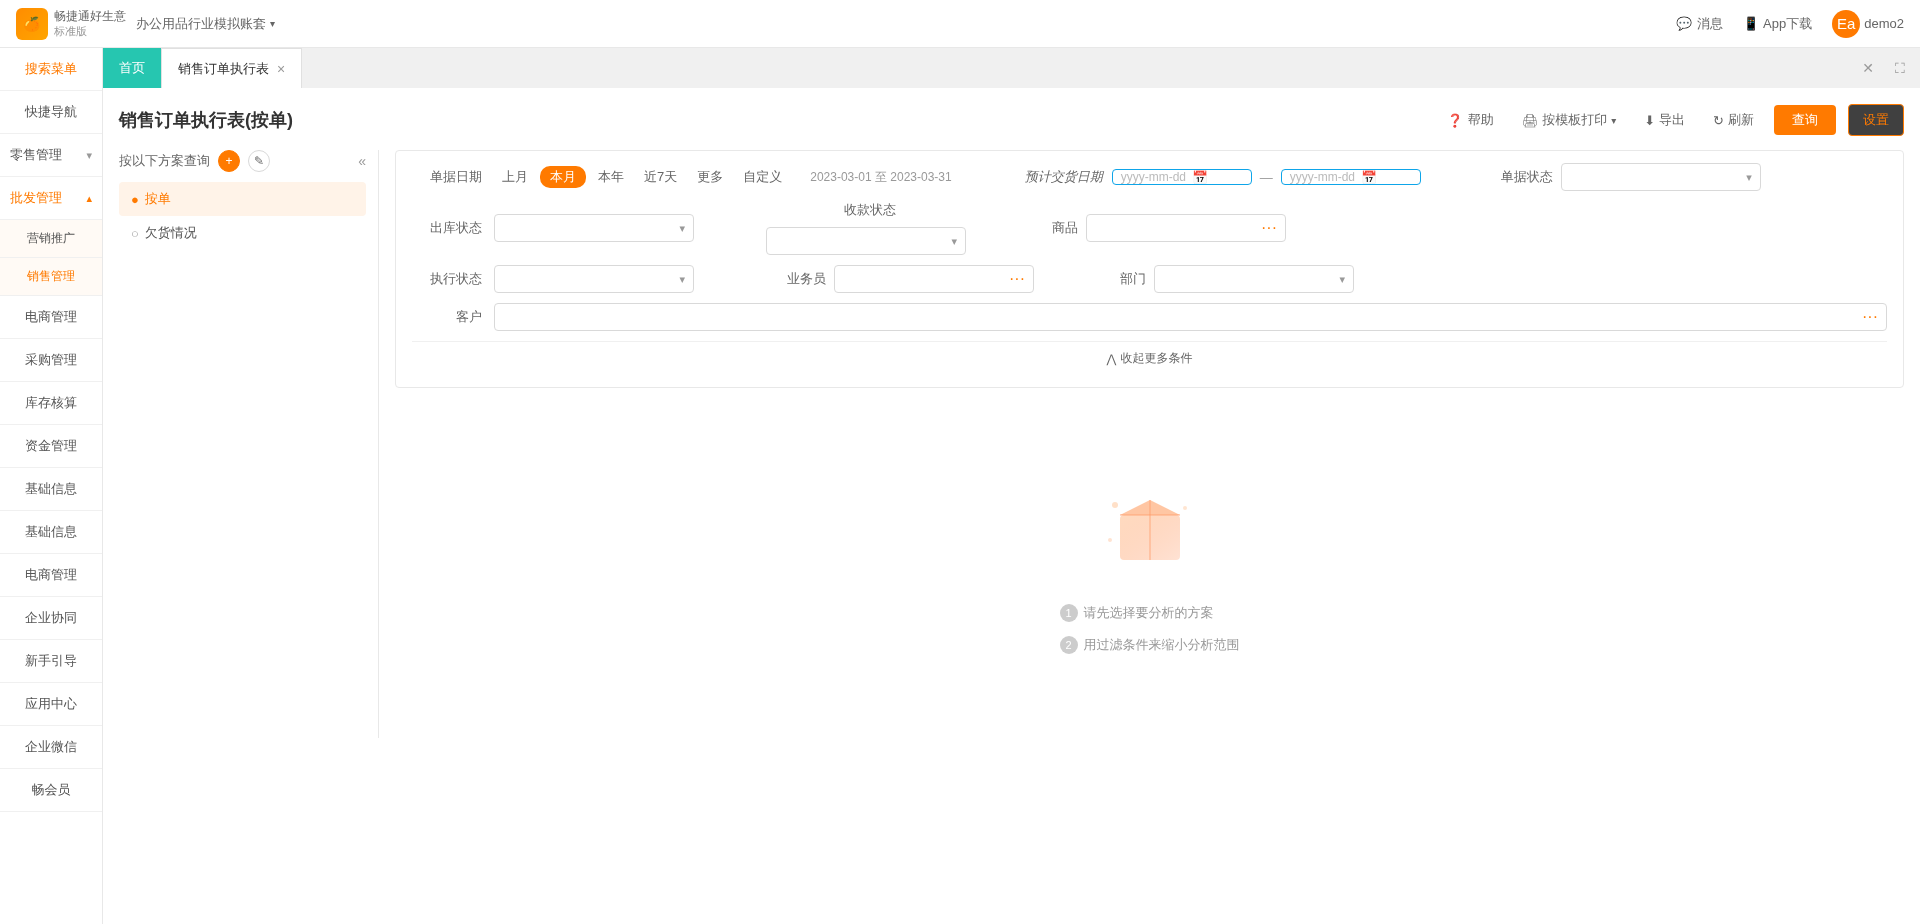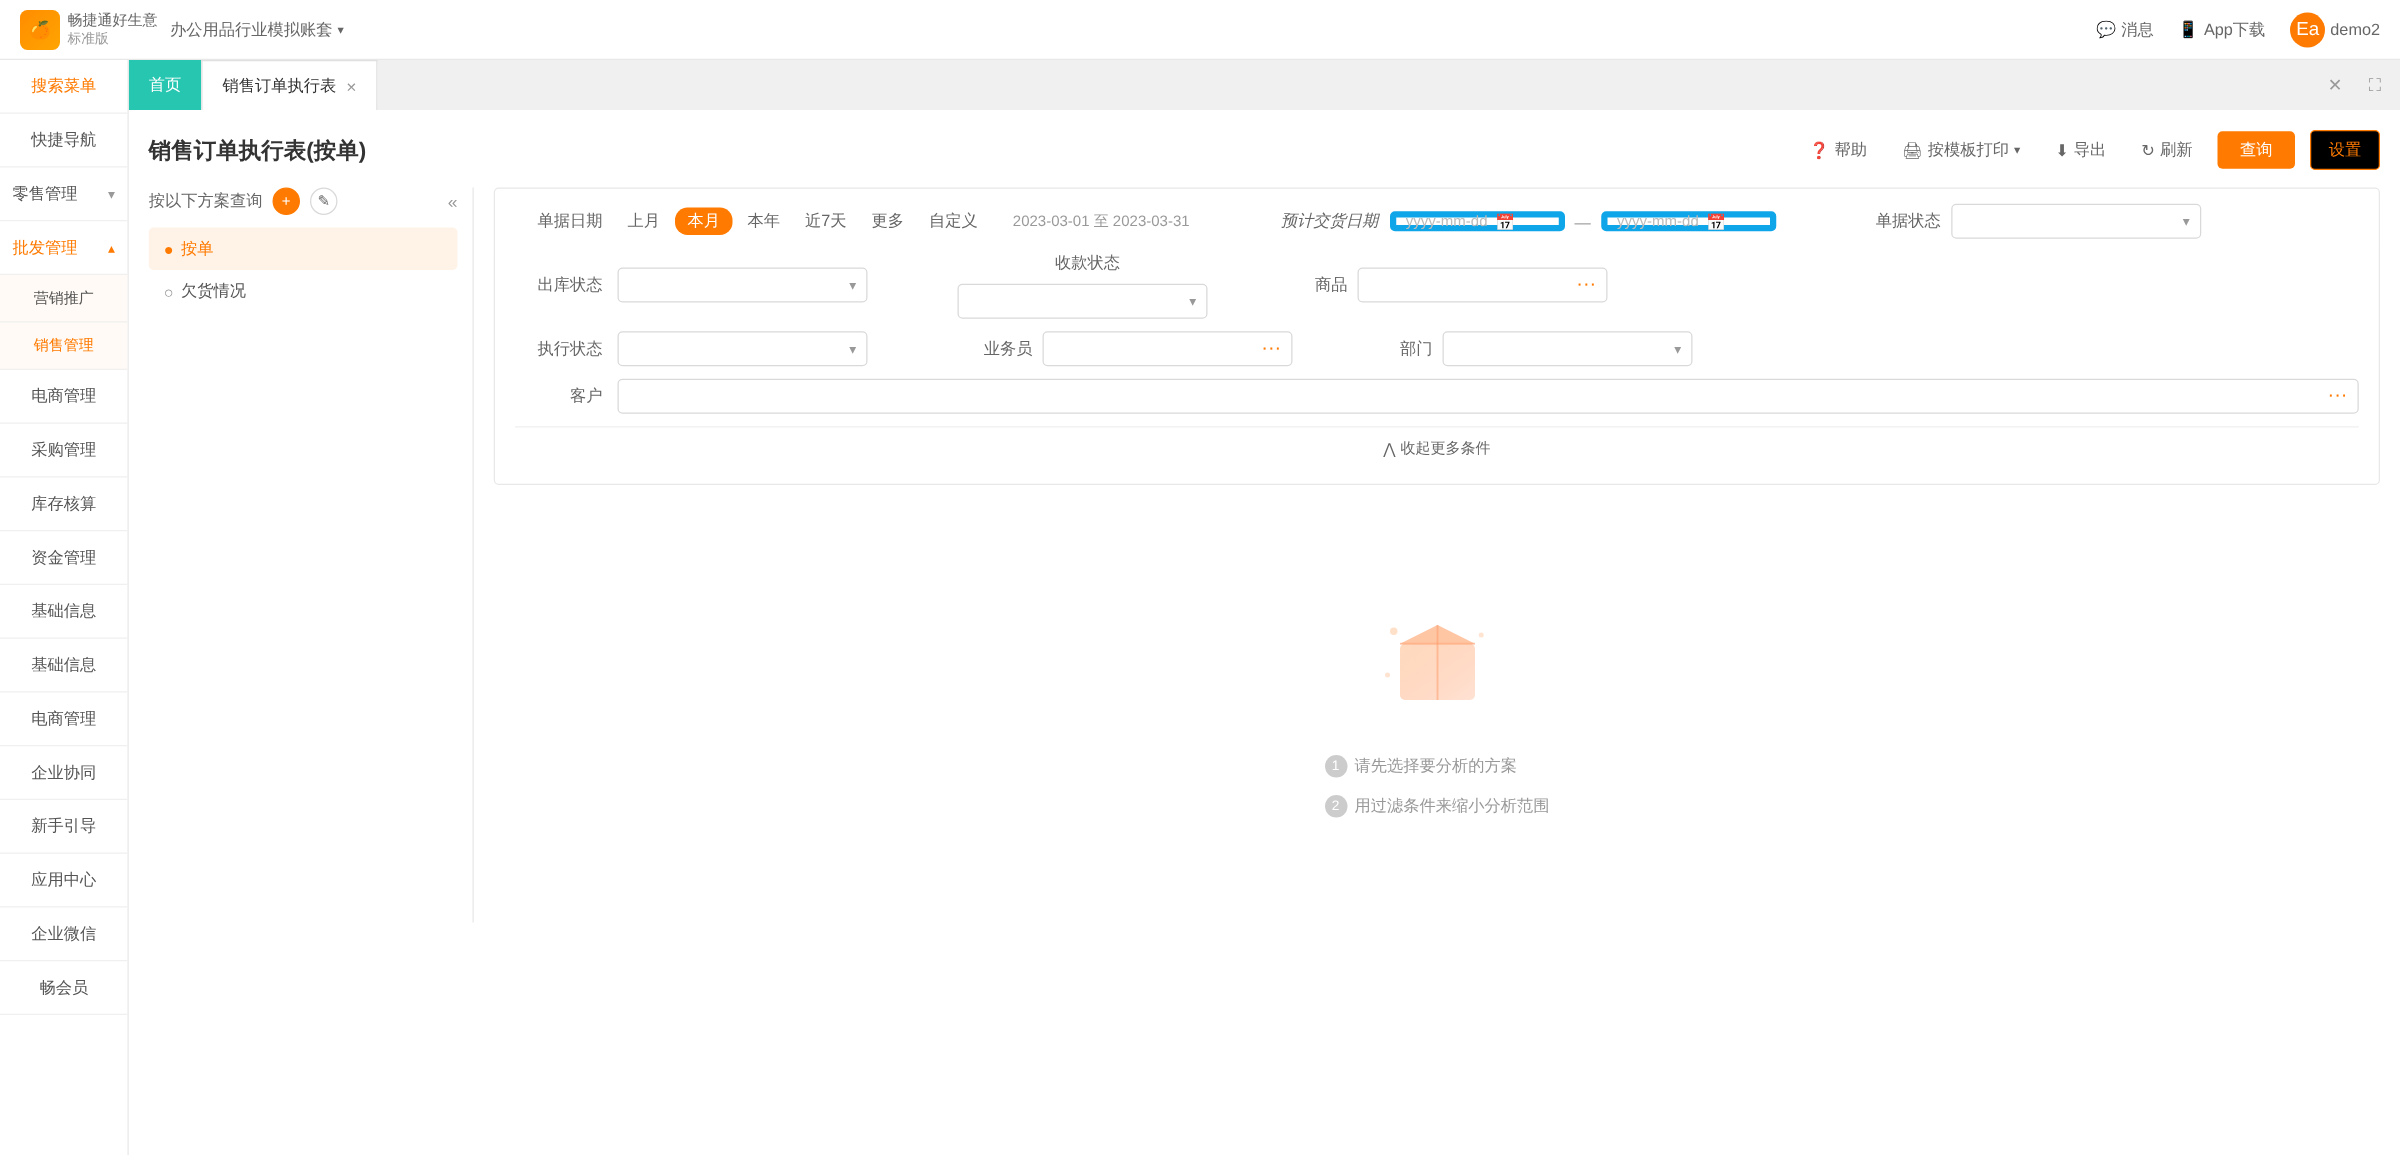--- a/index.html
+++ b/index.html
@@ -53,21 +53,21 @@
 
     
     .filter-section { background: #fff; border: 1px solid #e8e8e8; border-radius: 4px; padding: 12px 16px; margin-bottom: 12px; }
     .filter-row { display: flex; align-items: center; gap: 12px; margin-bottom: 10px; }
     .filter-label { color: #666; font-size: 13px; min-width: 70px; text-align: right; flex-shrink: 0; }
     .date-tabs { display: flex; align-items: center; gap: 4px; }
     .date-tab { padding: 2px 8px; font-size: 13px; cursor: pointer; color: #666; border-radius: 3px; }
     .date-tab.active { background: #ff7a00; color: #fff; border-radius: 10px; }
     .date-range { font-size: 12px; color: #999; }
     .filter-select { height: 28px; border: 1px solid #d9d9d9; border-radius: 4px; padding: 0 8px; font-size: 13px; color: #333; background: #fff; min-width: 180px; display: flex; align-items: center; justify-content: space-between; cursor: pointer; }
-    .filter-date-input { height: 16px; border: 5px solid #0ea5e9; border-radius: 4px; padding: 0 8px; font-size: 13px; color: #999; background: #fff; min-width: 140px; display: flex; align-items: center; gap: 6px; }
+    .filter-date-input { height: 16px; border: 1px solid #0ea5e9; border-radius: 4px; padding: 0 8px; font-size: 13px; color: #999; background: #fff; min-width: 140px; display: flex; align-items: center; gap: 6px; }
     .date-dash { color: #999; }
     .dropdown-arrow { color: #999; font-size: 11px; }
 
     .left-panel { width: 260px; flex-shrink: 0; border-right: 1px solid #e8e8e8; padding-right: 12px; }
     .left-panel-header { display: flex; align-items: center; gap: 8px; margin-bottom: 10px; }
     .left-panel-title { font-size: 13px; color: #666; }
     .icon-btn { width: 22px; height: 22px; border-radius: 50%; border: 1px solid #d9d9d9; display: flex; align-items: center; justify-content: center; cursor: pointer; font-size: 12px; color: #666; }
     .icon-btn.orange { background: #ff7a00; color: white; border-color: #ff7a00; }
     .collapse-btn { color: #999; cursor: pointer; font-size: 14px; margin-left: auto; }
 
@@ -202,21 +202,21 @@
           </div>
           <div class="action-btn">
             <span>⬇</span>
             <span>导出</span>
           </div>
           <div class="action-btn">
             <span>↻</span>
             <span>刷新</span>
           </div>
           <button class="action-btn primary" style="background:#ff7a00;color:#fff;border:none;cursor:pointer;padding:6px 18px;border-radius:4px;font-size:13px;">查询</button>
-          <button class="action-btn secondary" style="border:1px solid #ff7a00;color:#ff7a00;background:#000000;cursor:pointer;padding:6px 14px;border-radius:4px;font-size:13px;">设置</button>
+          <button class="action-btn secondary" style="border:1px solid #ff7a00;color:#ff7a00;background:#404040;cursor:pointer;padding:6px 14px;border-radius:4px;font-size:13px;">设置</button>
         </div>
       </div>
 
       <div class="content-layout">
 
         <div class="left-panel">
           <div class="left-panel-header">
             <span class="left-panel-title">按以下方案查询</span>
             <div class="icon-btn orange">
               <span>+</span>

